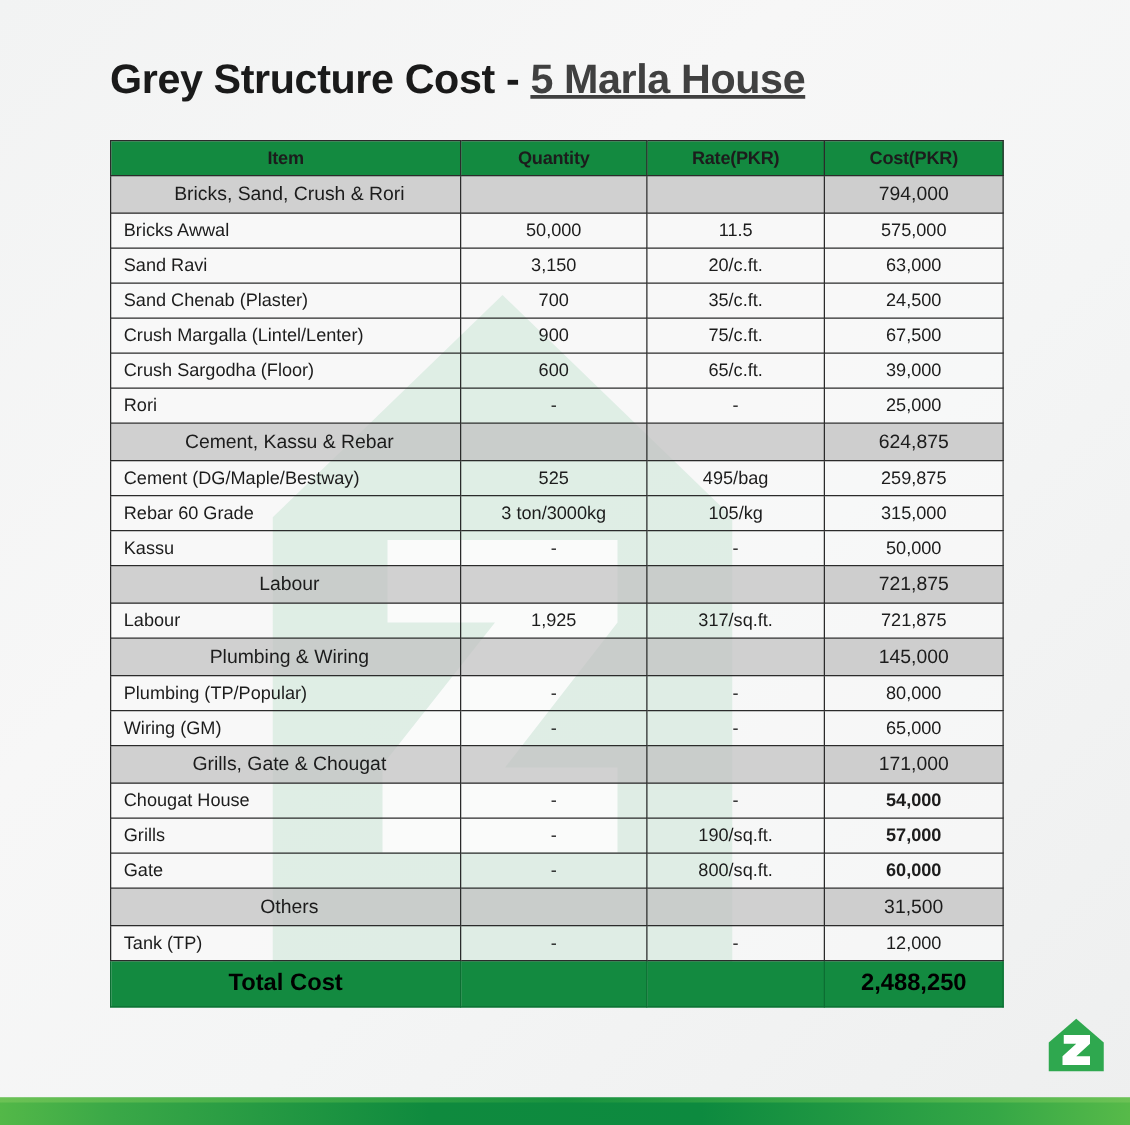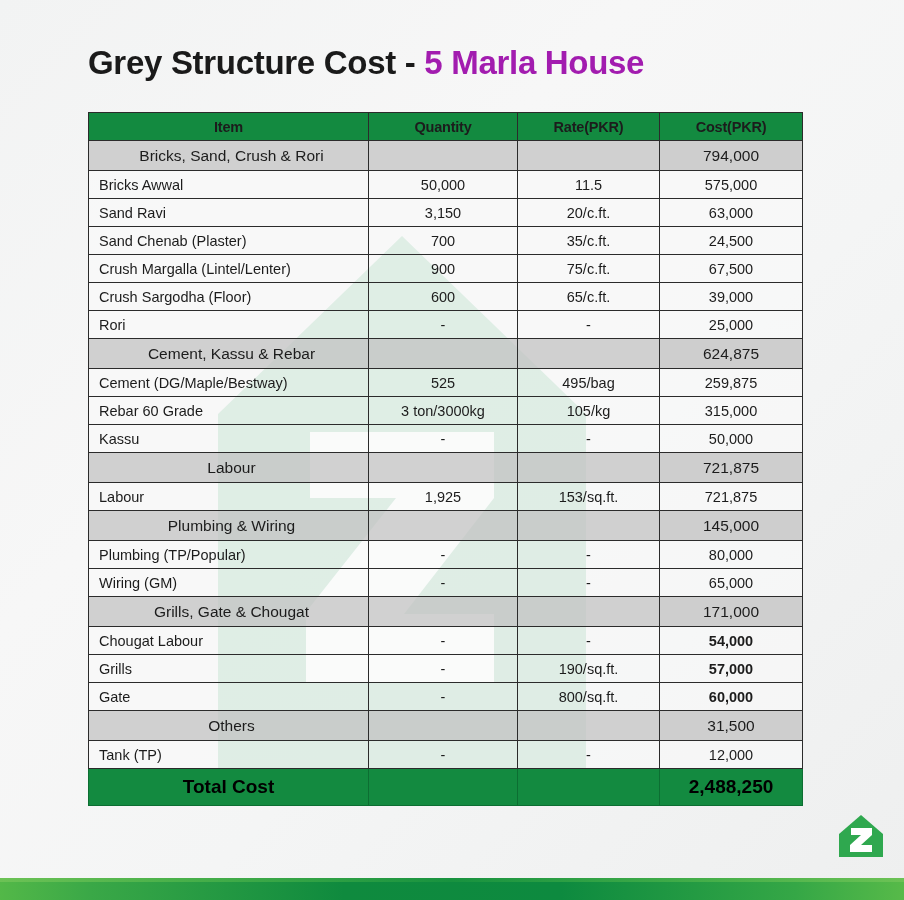--- a/index.html
+++ b/index.html
@@ -37,21 +37,21 @@
     position: absolute;
     left: 88px;
     top: 44px;
     font-size: 33px;
     font-weight: bold;
     letter-spacing: -0.3px;
     color: #1a1a1a;
     white-space: nowrap;
     z-index: 3;
   }
-  .title .accent { color: #a21caf; }
+  .title .accent { color: #404040; text-decoration: underline; }
 
   
   .table-wrap {
     position: absolute;
     left: 88px;
     top: 112px;
     width: 714px;
     z-index: 2;
   }
   table.cost-table {
@@ -272,21 +272,21 @@
           </tr>
           <tr class="group">
             <td class="item-cell">Labour</td>
             <td class="num"></td>
             <td class="num"></td>
             <td class="cost-cell">721,875</td>
           </tr>
           <tr class="detail">
             <td class="item-cell">Labour</td>
             <td class="num">1,925</td>
-            <td class="num">153/sq.ft.</td>
+            <td class="num">317/sq.ft.</td>
             <td class="cost-cell">721,875</td>
           </tr>
           <tr class="group">
             <td class="item-cell">Plumbing &amp; Wiring</td>
             <td class="num"></td>
             <td class="num"></td>
             <td class="cost-cell">145,000</td>
           </tr>
           <tr class="detail">
             <td class="item-cell">Plumbing (TP/Popular)</td>
@@ -300,21 +300,21 @@
             <td class="num">-</td>
             <td class="cost-cell">65,000</td>
           </tr>
           <tr class="group">
             <td class="item-cell">Grills, Gate &amp; Chougat</td>
             <td class="num"></td>
             <td class="num"></td>
             <td class="cost-cell">171,000</td>
           </tr>
           <tr class="detail bold-cost">
-            <td class="item-cell">Chougat Labour</td>
+            <td class="item-cell">Chougat House</td>
             <td class="num">-</td>
             <td class="num">-</td>
             <td class="cost-cell">54,000</td>
           </tr>
           <tr class="detail bold-cost">
             <td class="item-cell">Grills</td>
             <td class="num">-</td>
             <td class="num">190/sq.ft.</td>
             <td class="cost-cell">57,000</td>
           </tr>

